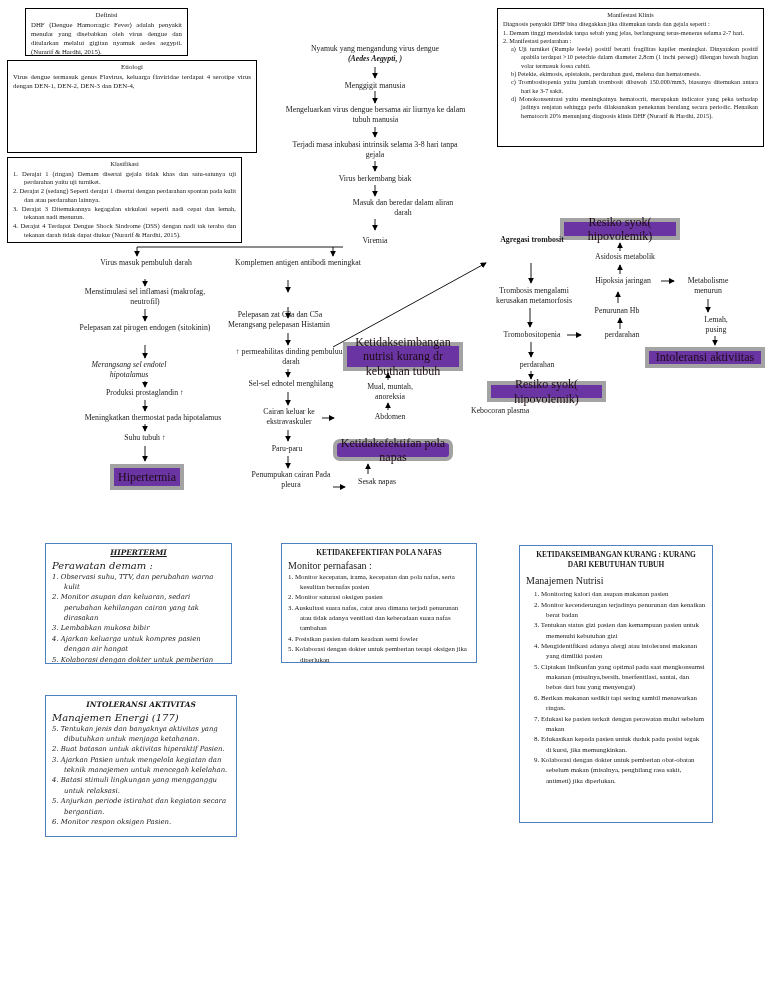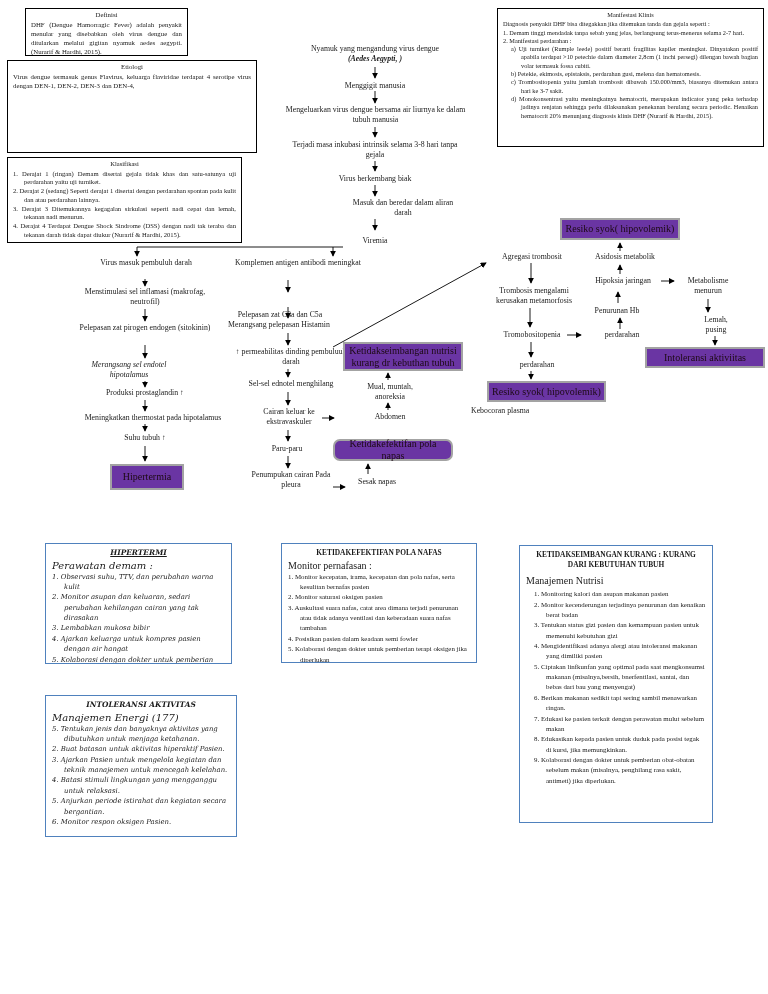--- a/index.html
+++ b/index.html
@@ -8,23 +8,23 @@
   svg.arrows{position:absolute;left:0;top:0;width:768px;height:994px;pointer-events:none;}
   
   .ibox{position:absolute;border:1.6px solid #000;background:#fff;box-sizing:border-box;
         padding:2px 5px;font-size:6.8px;line-height:1.32;overflow:hidden;}
   .ibox .t{text-align:center;margin-bottom:1px;}
   .ibox .b{text-align:justify;}
   .li{padding-left:11px;text-indent:-11px;text-align:justify;}
   .sub{padding-left:18px;text-indent:-10px;text-align:justify;}
   
   .node{position:absolute;text-align:center;font-size:7.8px;line-height:1.28;}
-  .pbox{position:absolute;background:#6a35a3;border:2px solid #a3a3a3;color:#1d0a14;
+  .pbox{position:absolute;background:#6a35a3;border:4px solid #a3a3a3;color:#1d0a14;
         display:flex;align-items:center;justify-content:center;text-align:center;
-        font-size:10px;line-height:1.2;box-sizing:border-box;padding:1px 3px;}
+        font-size:12px;line-height:1.2;box-sizing:border-box;padding:1px 3px;}
   
   .care{position:absolute;border:1.6px solid #4f81bd;background:#fff;box-sizing:border-box;
         padding:4px 6px;overflow:hidden;}
   .care .ct{text-align:center;font-weight:bold;font-size:7.4px;line-height:1.3;margin-bottom:2px;}
   .care .intro{font-size:10px;margin-bottom:1px;}
   .care .ci{font-size:6.9px;line-height:1.5;padding-left:12px;text-indent:-12px;}
   .script{font-family:"DejaVu Serif", serif;font-style:italic;}
   .script .ct{text-decoration:underline;font-style:italic;}
   .serifbox{font-family:"Liberation Serif", serif;}
   .it{font-style:italic;font-weight:bold;}
@@ -151,21 +151,21 @@
   <div class="node" style="left:243px;top:470px;width:96px;">Penumpukan cairan Pada pleura</div>
 
   <div class="pbox" style="left:343px;top:342px;width:120px;height:29px;">Ketidakseimbangan nutrisi kurang dr kebuthan tubuh</div>
   <div class="node" style="left:361px;top:382px;width:58px;">Mual, muntah, anoreksia</div>
   <div class="node" style="left:366px;top:412px;width:48px;">Abdomen</div>
   <div class="pbox" style="left:333px;top:439px;width:120px;height:22px;border-radius:7px;">Ketidakefektifan pola napas</div>
   <div class="node" style="left:352px;top:477px;width:50px;">Sesak napas</div>
   <div class="node" style="left:471px;top:406px;width:82px;text-align:left;">Kebocoran plasma</div>
 
   <div class="pbox" style="left:560px;top:218px;width:120px;height:22px;">Resiko syok( hipovolemik)</div>
-  <div class="node" style="left:496px;top:252px;width:72px;">Agregasi trombosit</div>
+  <div class="node" style="left:496px;top:235px;width:72px;font-weight:bold;">Agregasi trombosit</div>
   <div class="node" style="left:590px;top:252px;width:70px;">Asidosis metabolik</div>
   <div class="node" style="left:491px;top:286px;width:86px;">Trombosis mengalami kerusakan metamorfosis</div>
   <div class="node" style="left:589px;top:276px;width:68px;">Hipoksia jaringan</div>
   <div class="node" style="left:681px;top:276px;width:54px;">Metabolisme menurun</div>
   <div class="node" style="left:588px;top:306px;width:58px;">Penurunan Hb</div>
   <div class="node" style="left:597px;top:330px;width:50px;">perdarahan</div>
   <div class="node" style="left:696px;top:315px;width:40px;">Lemah, pusing</div>
   <div class="pbox" style="left:645px;top:347px;width:120px;height:21px;">Intoleransi aktiviitas</div>
   <div class="node" style="left:497px;top:330px;width:70px;">Tromobositopenia</div>
   <div class="node" style="left:512px;top:360px;width:50px;">perdarahan</div>

